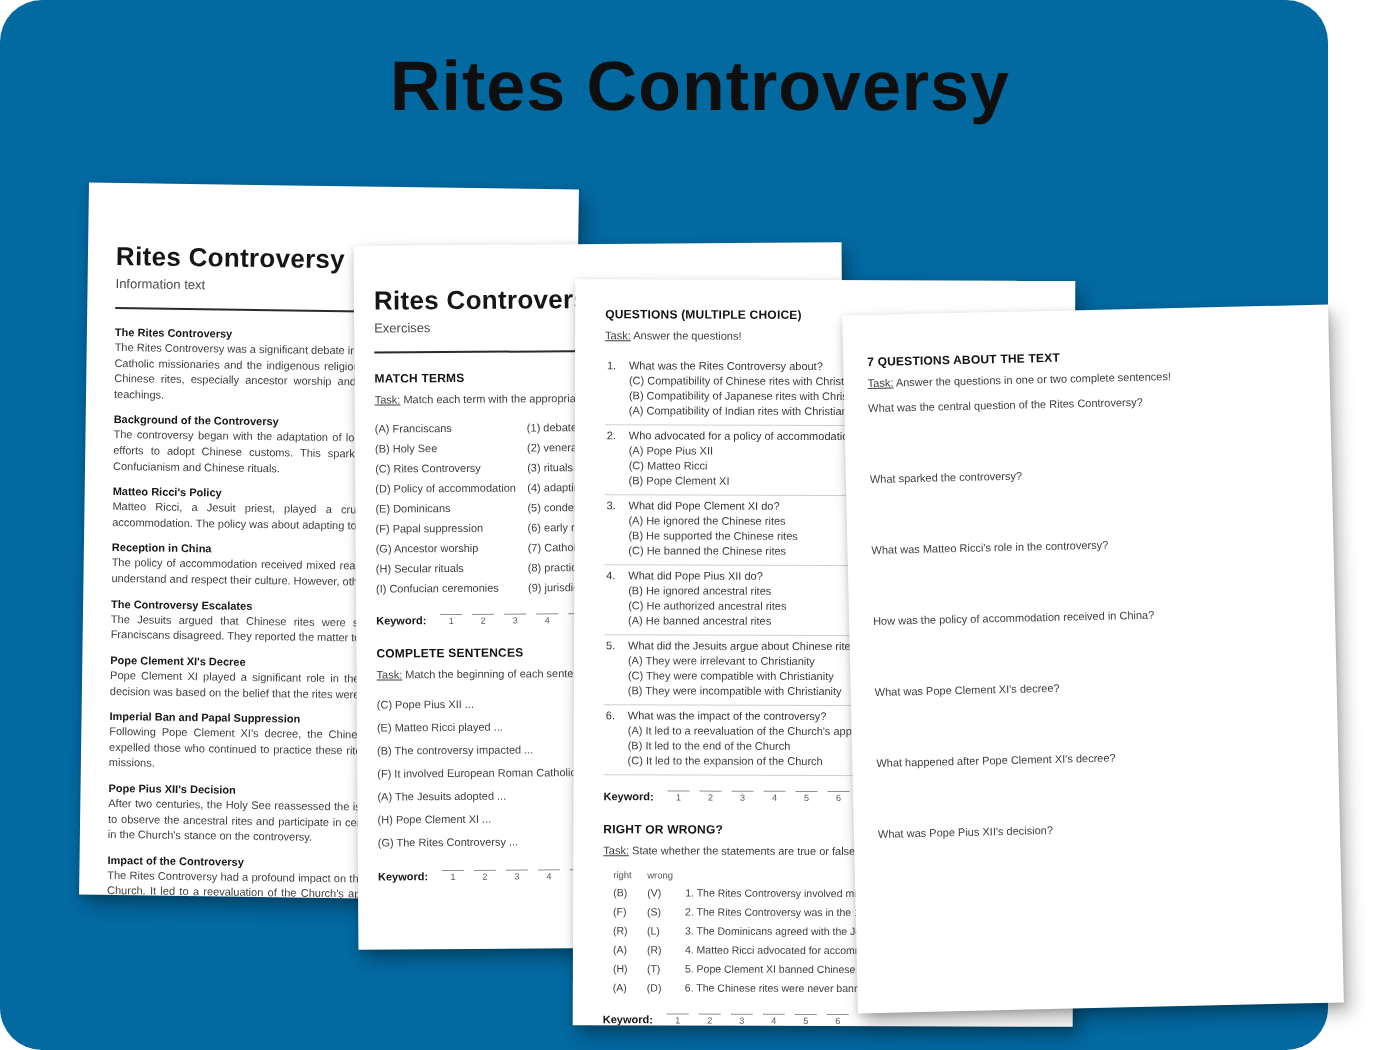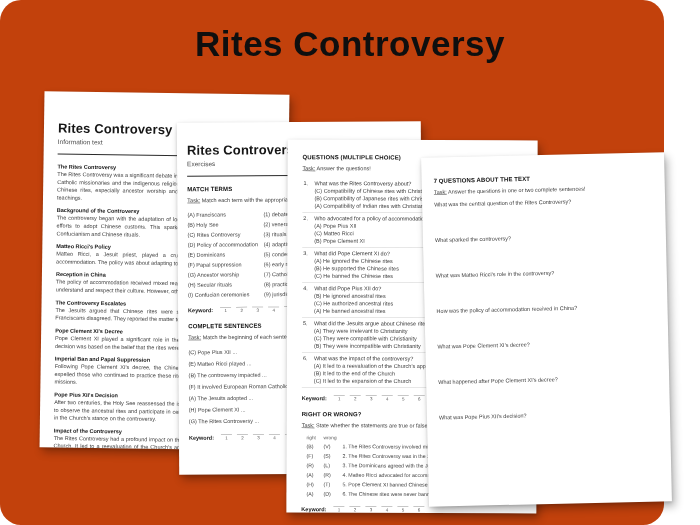--- a/index.html
+++ b/index.html
@@ -1,16 +1,16 @@
 <!DOCTYPE html>
 <html><head>
 <meta charset="utf-8">
 <style>
   html,body{margin:0;padding:0;background:#ffffff;width:700px;height:525px;overflow:hidden;}
-  .canvas{position:relative;width:664px;height:525px;background:#c2410c;
+  .canvas{position:relative;width:664px;height:525px;background:#0369a1;
           font-family:"Liberation Sans","DejaVu Sans",sans-serif;border-radius:21px;}
   .main-title{position:absolute;top:24px;left:0;width:700px;margin:0;text-align:center;
               font-size:35px;font-weight:bold;color:#0f0f0f;letter-spacing:.5px;}
   
   .pg{position:absolute;background:#ffffff;overflow:hidden;
       box-shadow:3px 5px 9px rgba(0,0,0,.30),0 1px 3px rgba(0,0,0,.16);}
   .pgi{position:absolute;left:0;top:0;width:200%;height:200%;box-sizing:border-box;
        transform:scale(.5);transform-origin:0 0;color:#3e3e3e;}
   .s1{left:42px;top:93px;width:245px;height:356px;transform:rotate(.8deg);z-index:1;}
   .s2{left:178px;top:122px;width:244px;height:352px;transform:rotate(-.4deg);z-index:2;}

